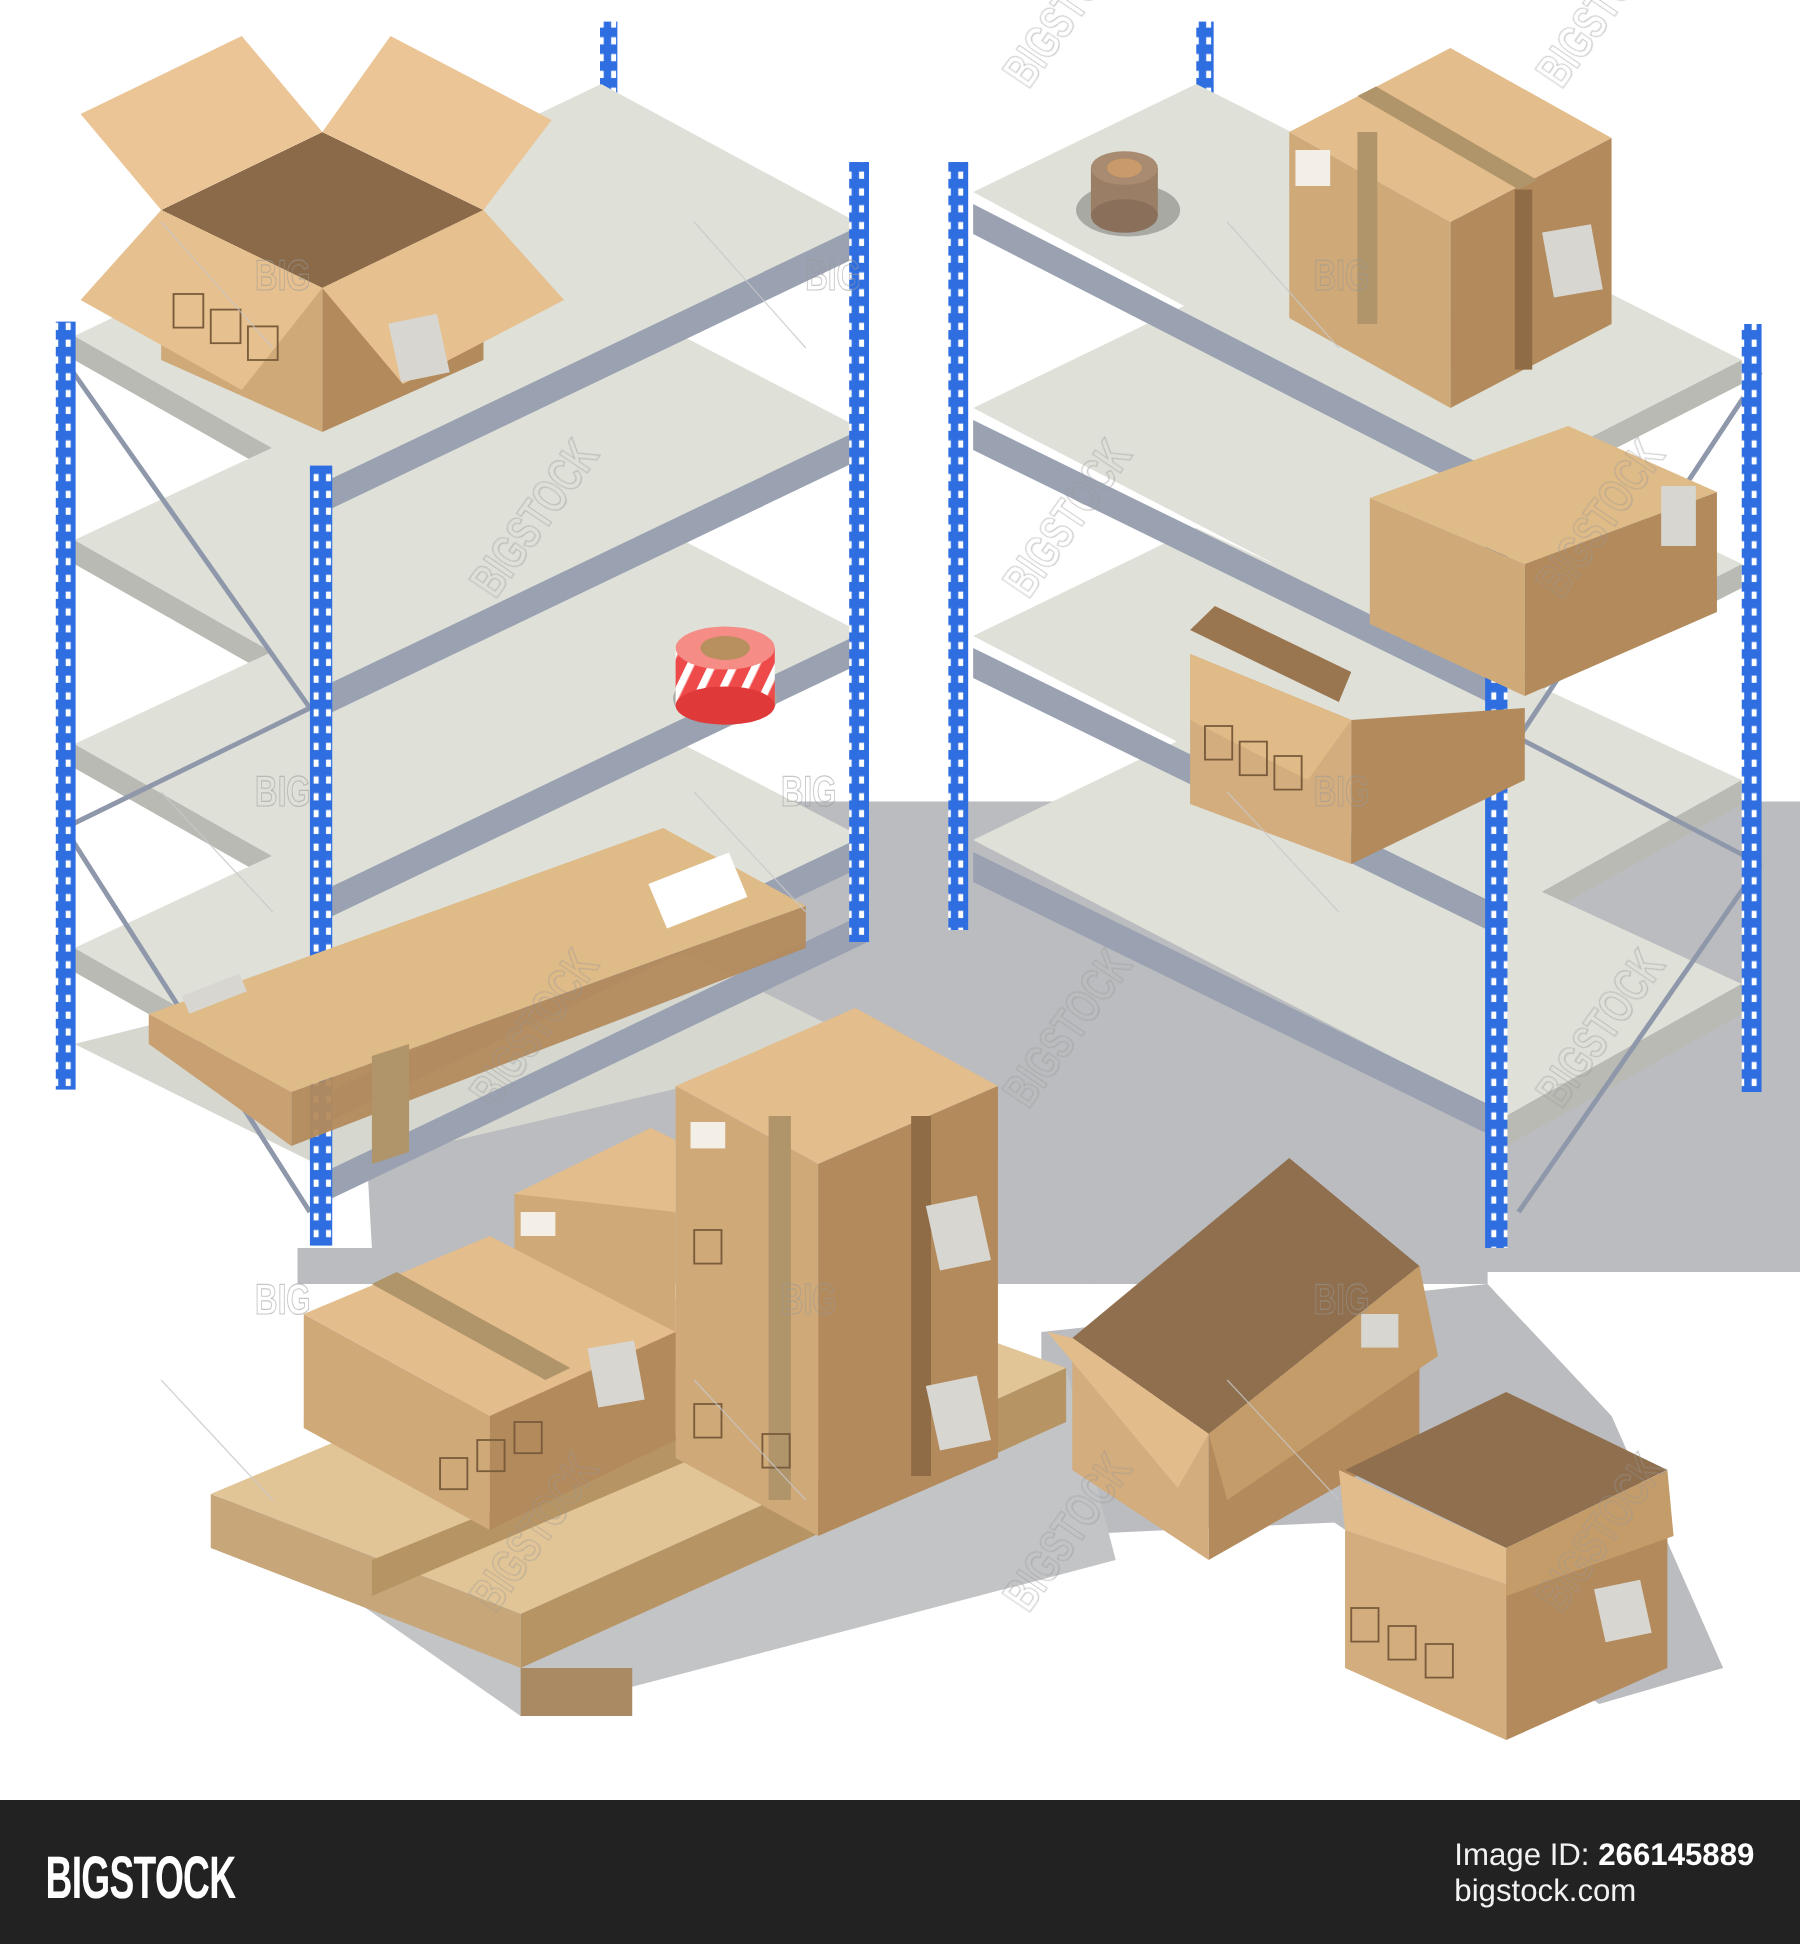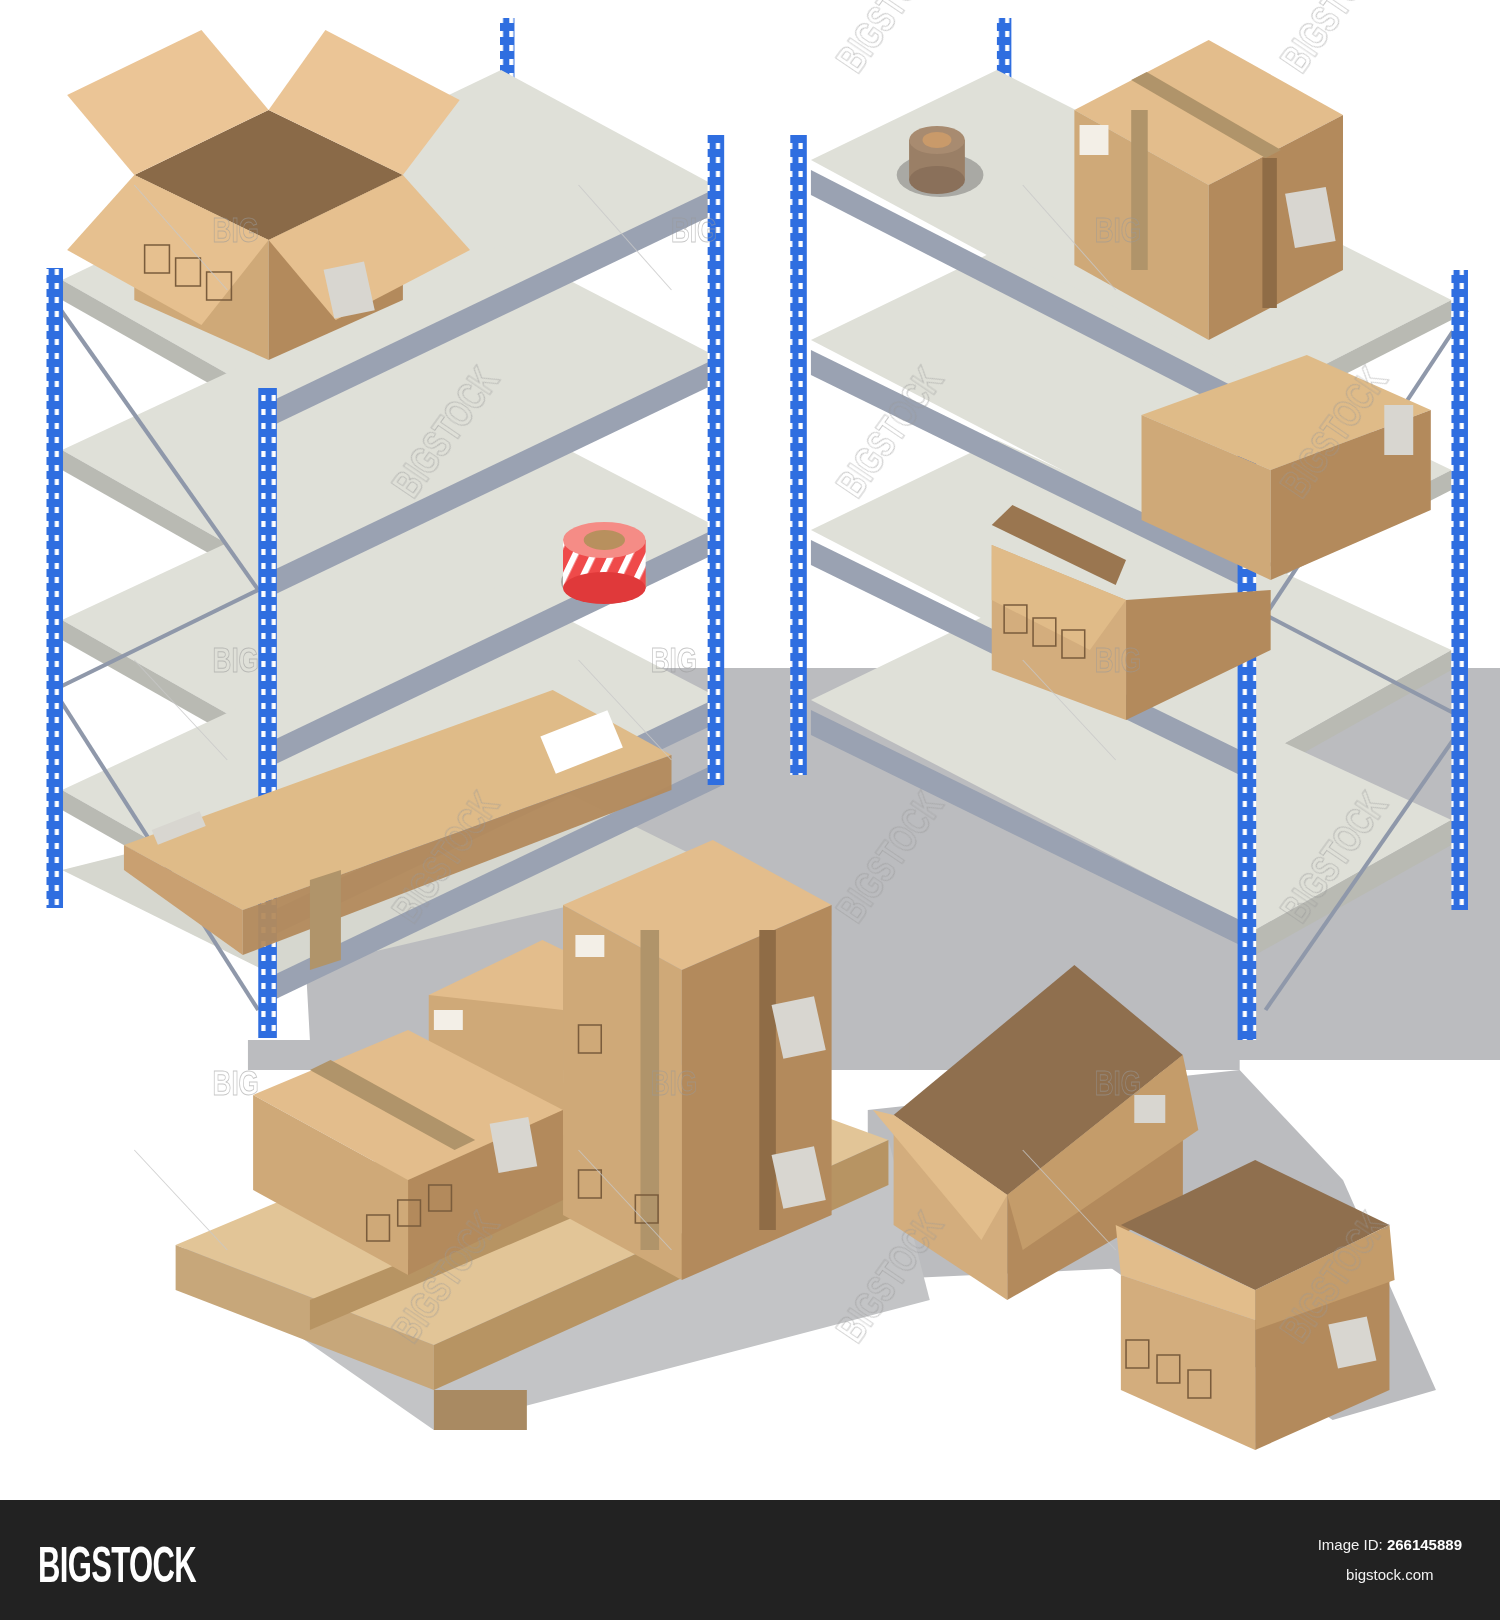--- a/index.html
+++ b/index.html
@@ -1,21 +1,21 @@
 <!DOCTYPE html>
 <html><head>
 <meta charset="utf-8">
 <style>
   html,body{margin:0;padding:0;background:#fff;}
   body{width:1500px;height:1620px;overflow:hidden;font-family:"Liberation Sans",sans-serif;}
   .stage{position:relative;width:1500px;height:1500px;background:#ffffff;overflow:hidden;}
   .stage svg{position:absolute;left:0;top:0;width:1500px;height:1500px;}
   .footer{position:absolute;left:0;top:1500px;width:1500px;height:120px;background:#222222;color:#fff;}
   .logo{position:absolute;left:38px;top:36px;font-family:"Liberation Sans Narrow","Liberation Sans",sans-serif;font-weight:bold;font-size:50px;letter-spacing:-1px;transform:scaleX(0.62);transform-origin:left top;color:#ffffff;}
-  .meta{position:absolute;right:38px;top:30px;text-align:center;font-size:15px;line-height:30px;color:#f2f2f2;}
+  .meta{position:absolute;right:38px;top:30px;text-align:left;font-size:26px;line-height:30px;color:#f2f2f2;}
   .meta b{font-weight:bold;color:#fff;}
   .wm{fill:none;stroke:#9a9a9a;stroke-width:1;font-family:"Liberation Sans",sans-serif;font-weight:bold;}
 </style>
 </head>
 <body>
 
 <div class="stage">
   <svg viewBox="0 0 1452 1500" preserveAspectRatio="none" xmlns="http://www.w3.org/2000/svg">
     <defs>
       <pattern id="holes" width="10" height="14" patternUnits="userSpaceOnUse">

